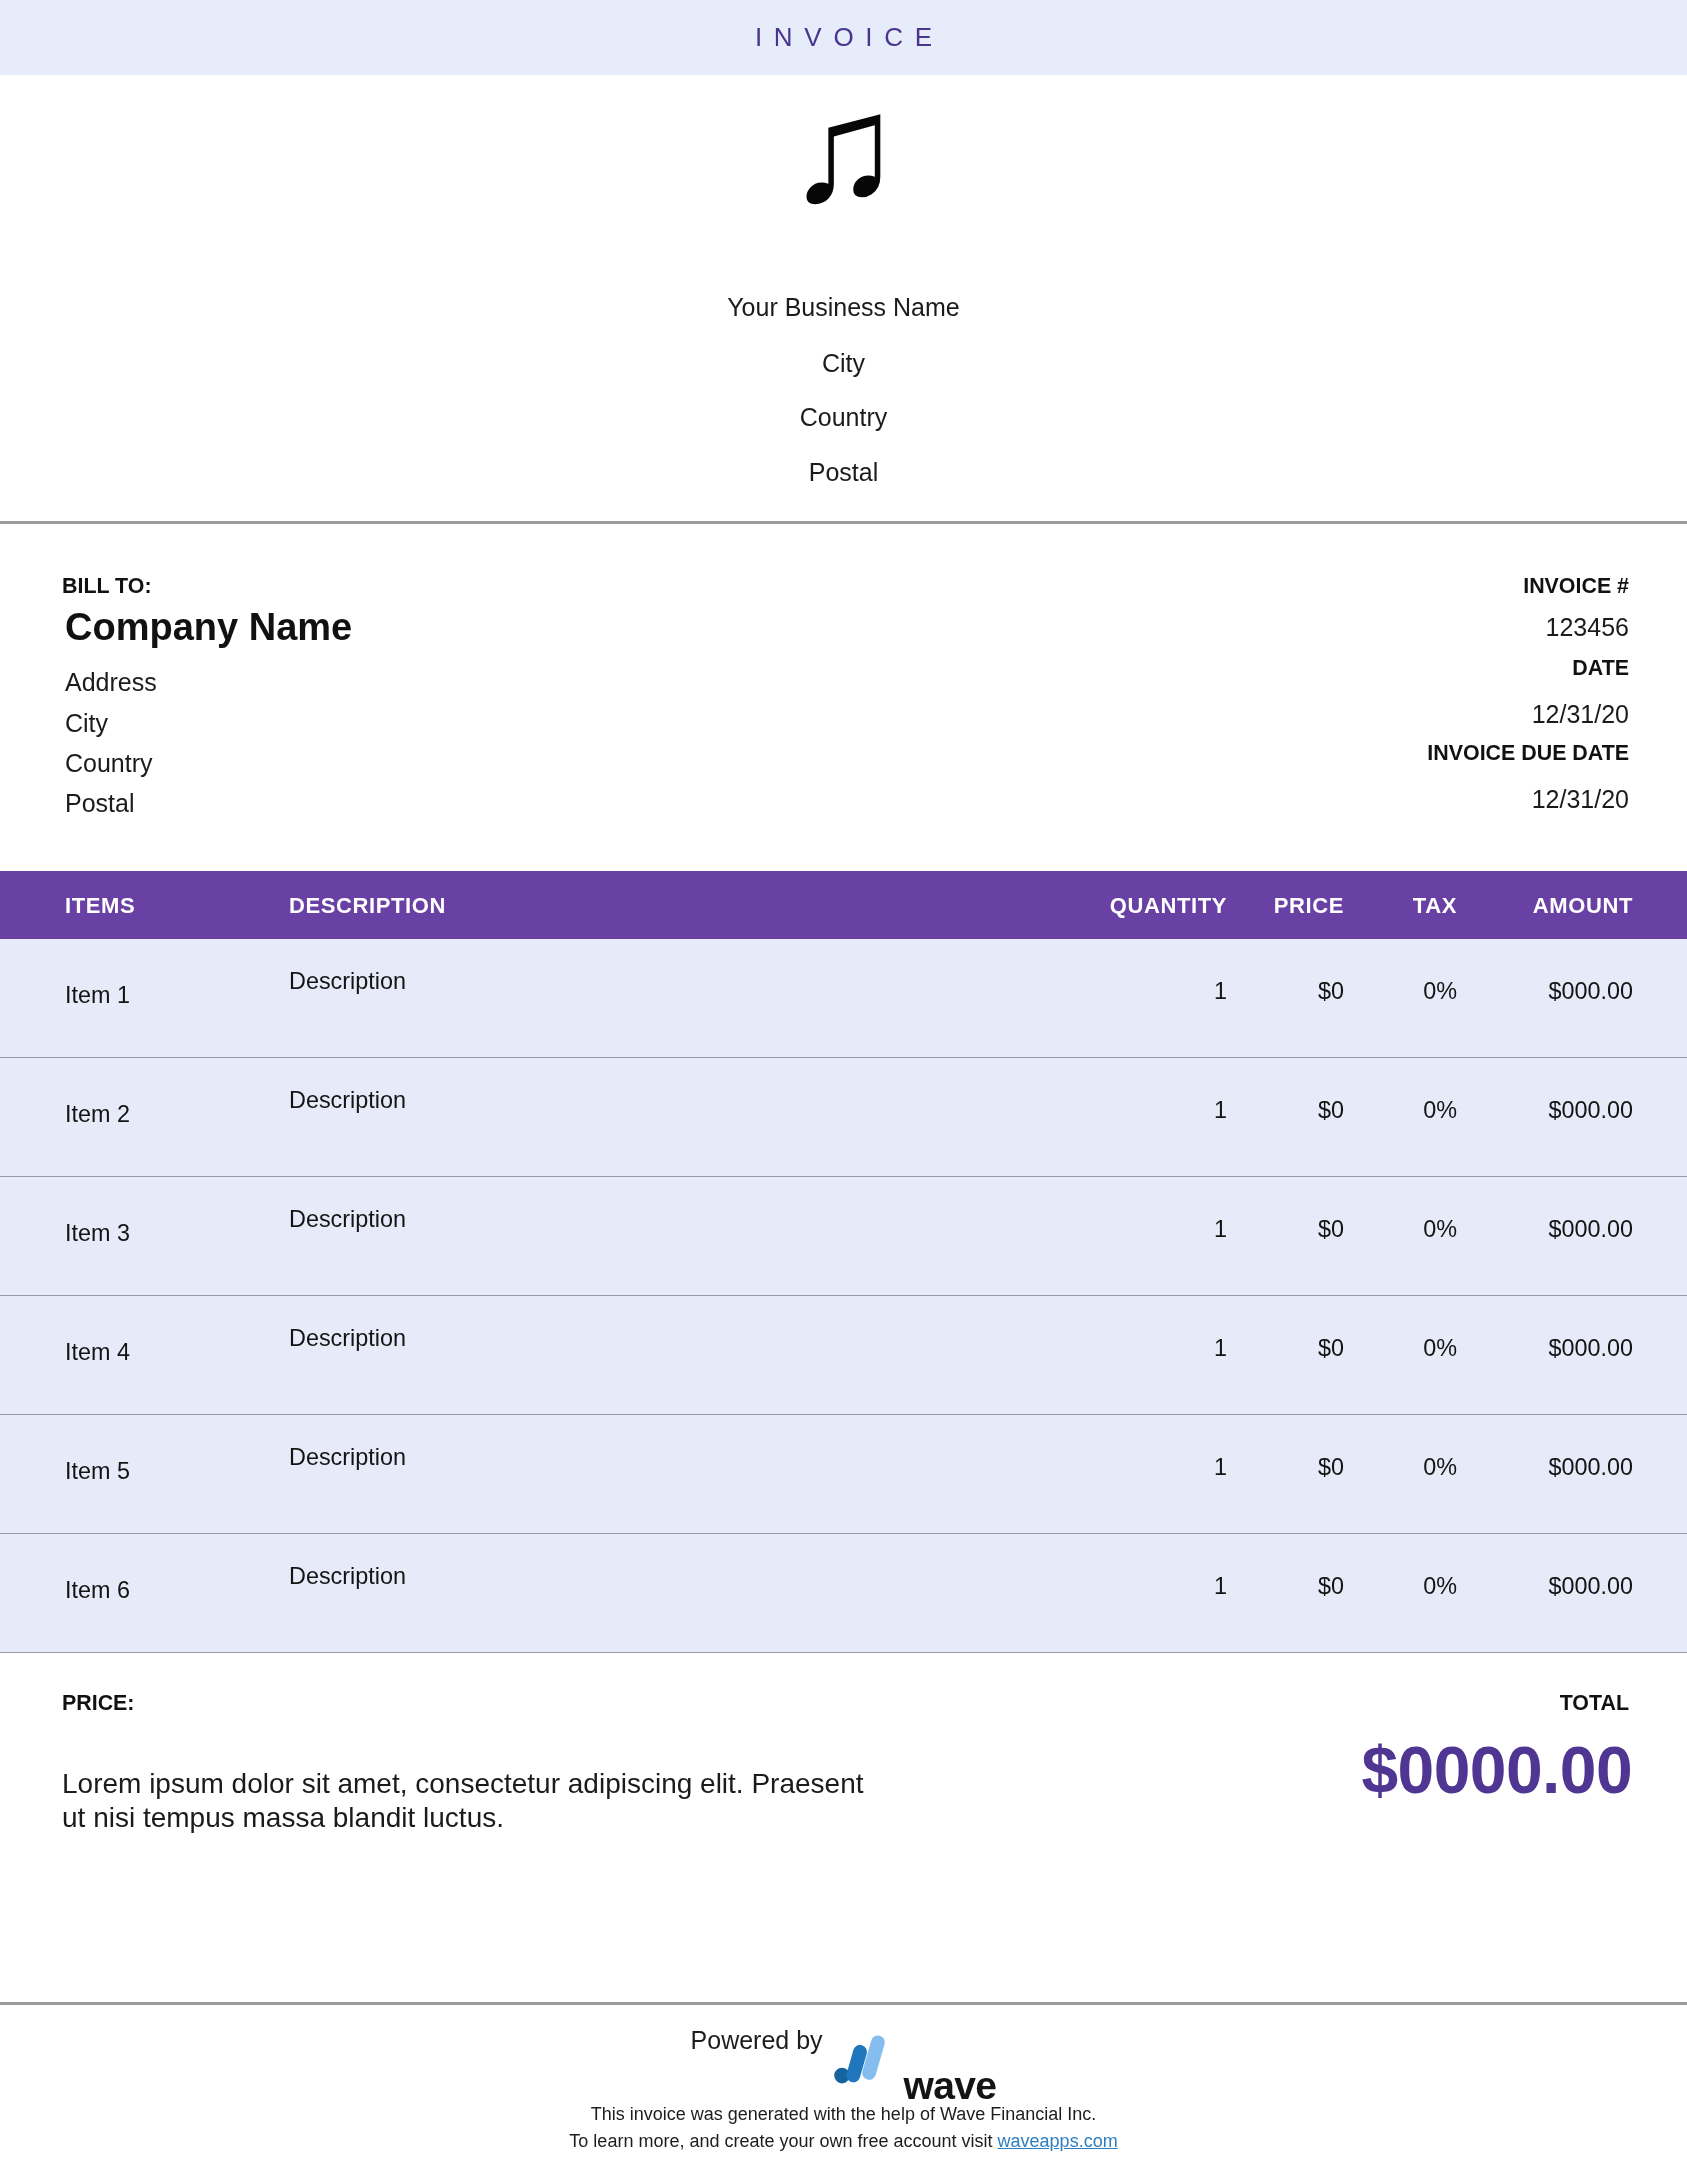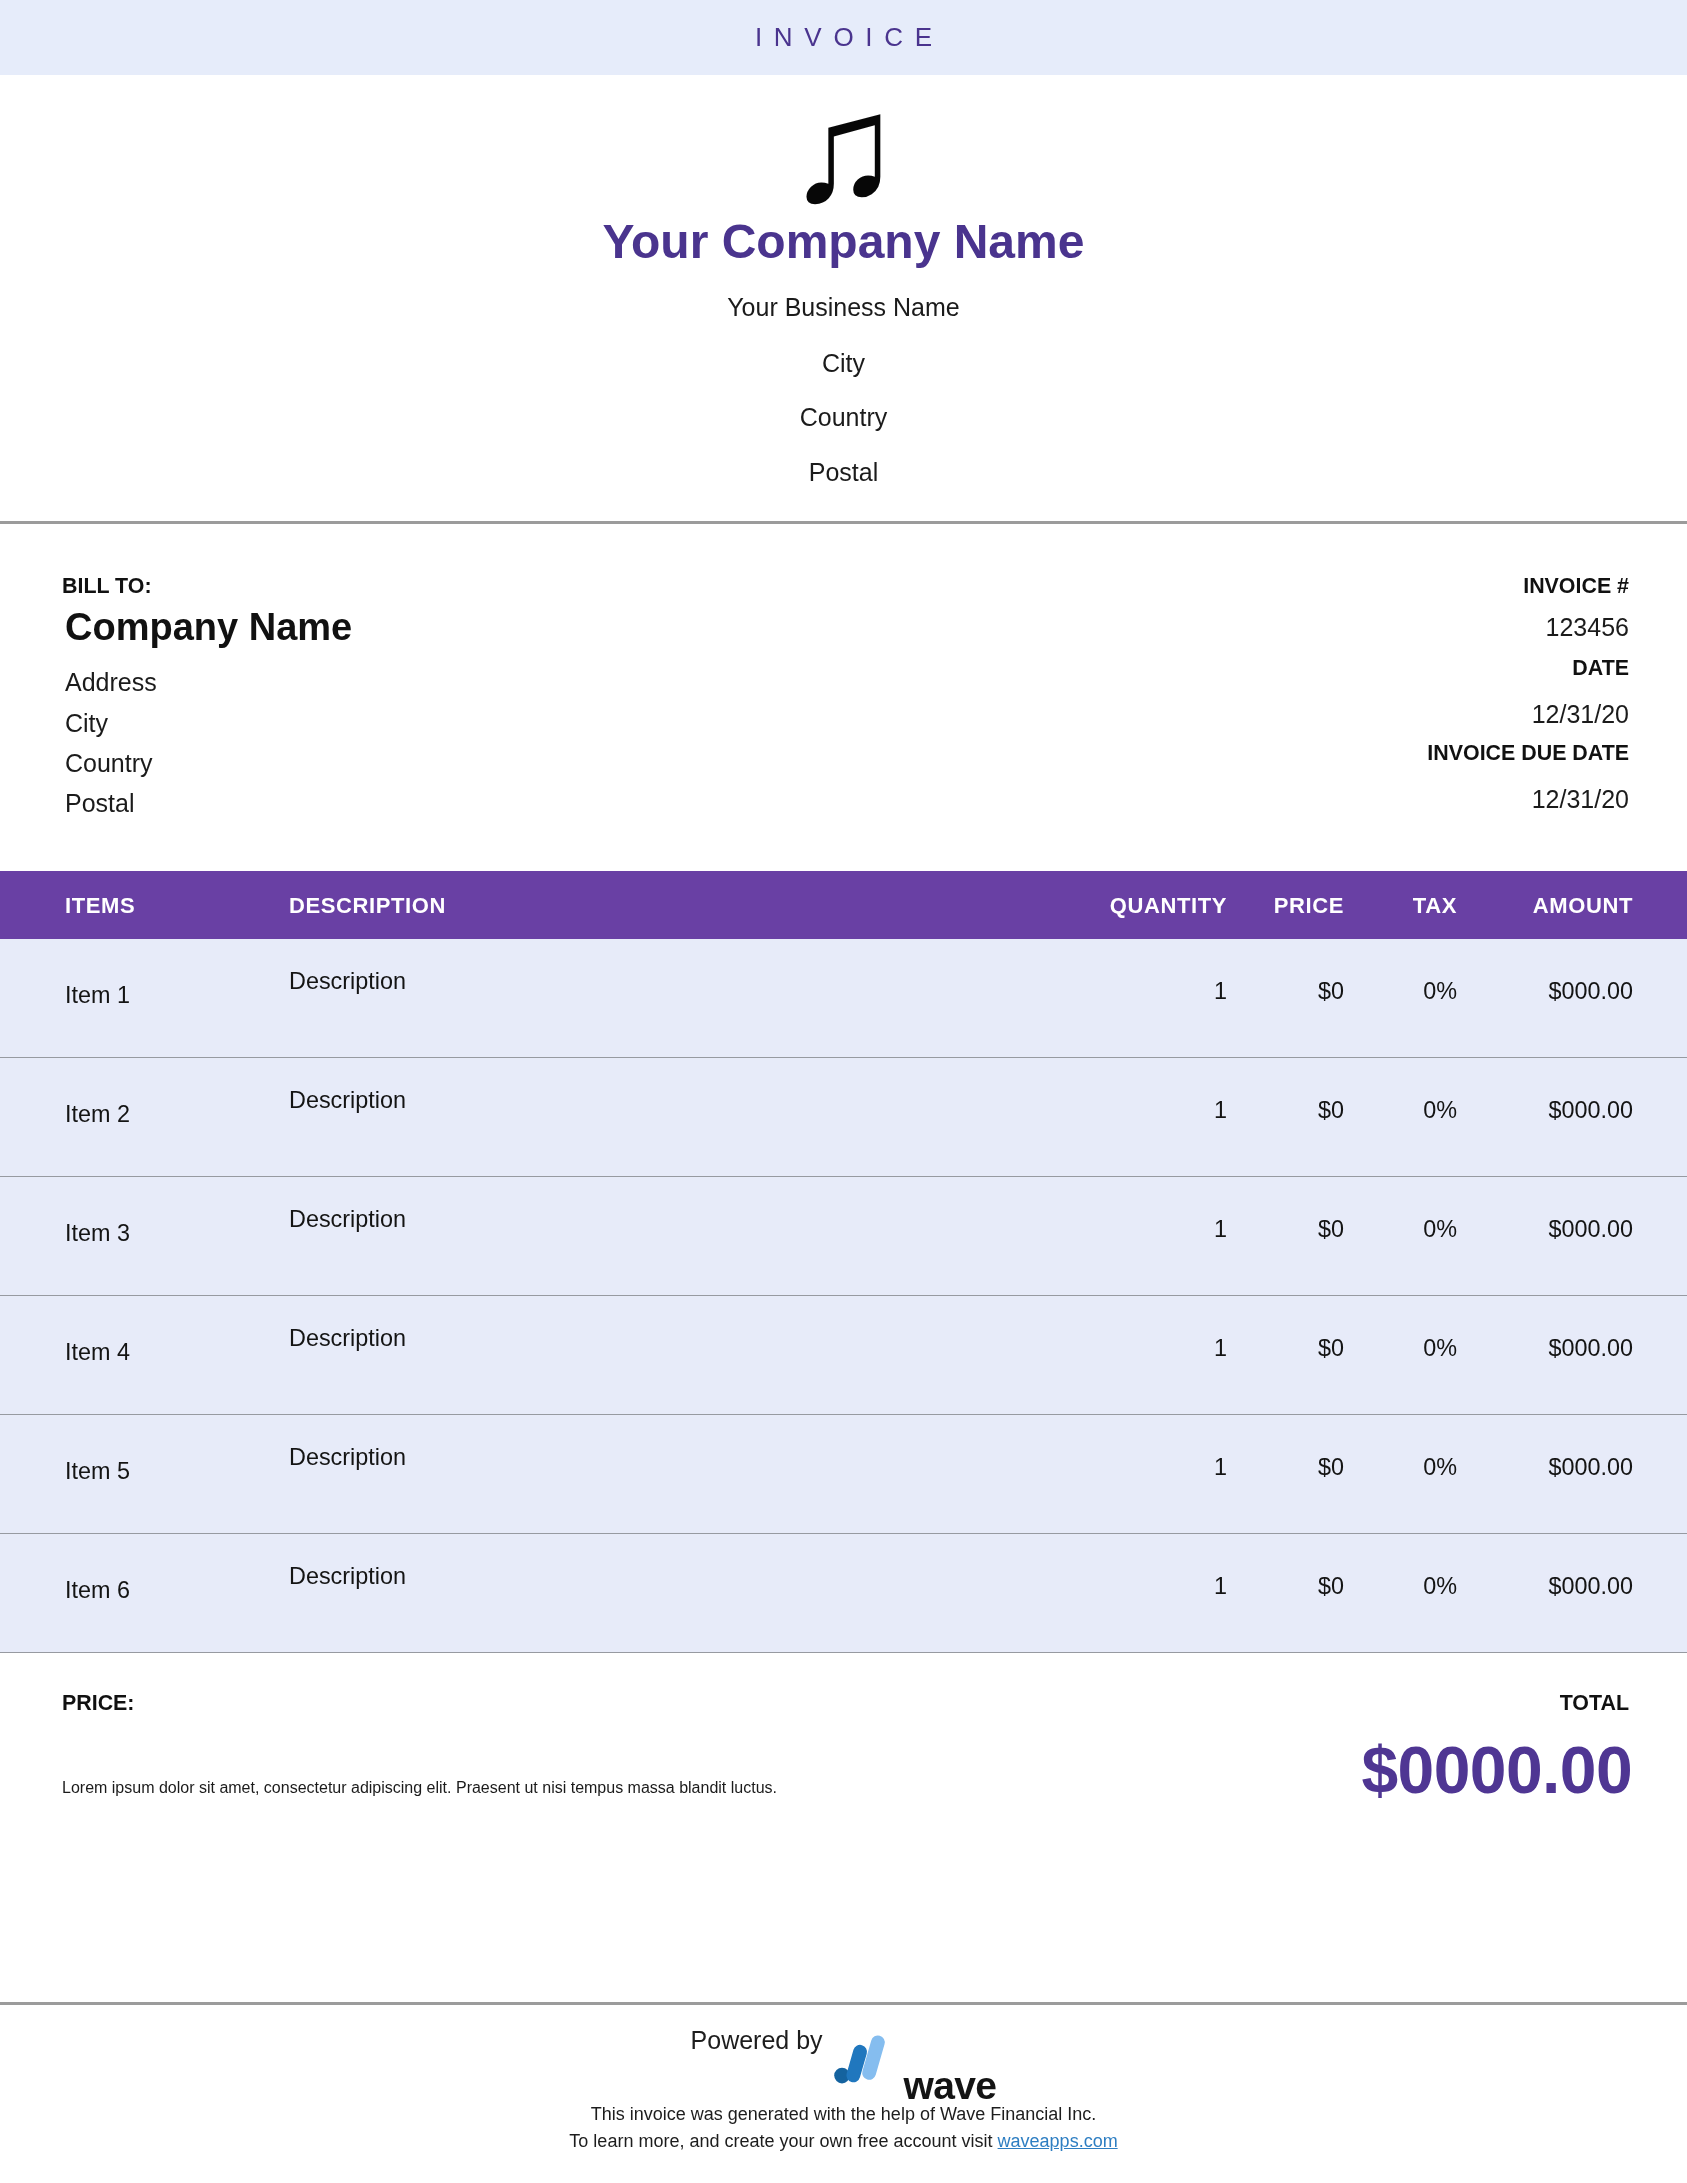--- a/index.html
+++ b/index.html
@@ -91,21 +91,21 @@
   .col-amount{left:1373px;width:260px;text-align:right;}
   .t-row .cell{position:absolute;}
   .t-row .col-item{top:43px;}
   .t-row .col-desc{top:28.6px;}
   .t-row .col-qty,.t-row .col-price,.t-row .col-tax,.t-row .col-amount{top:39px;}
   
   .notes-label{position:absolute;left:62px;top:1691px;font-size:21.4px;font-weight:bold;color:#111;}
   .total-label{position:absolute;right:58px;top:1691px;font-size:21.4px;font-weight:bold;color:#111;}
   .notes-text{
     position:absolute;left:62px;top:1767px;width:805px;
-    font-size:16px;line-height:42px;color:#1b1b1b;
+    font-size:28px;line-height:34px;color:#1b1b1b;
   }
   .total-amount{
     position:absolute;right:55px;top:1732px;
     font-size:66px;font-weight:bold;color:var(--total-purple);letter-spacing:-0.6px;
   }
   
   .powered-row{
     position:absolute;top:2026px;left:0;right:0;height:68px;
     display:flex;align-items:flex-start;justify-content:center;gap:10.4px;
   }
@@ -120,21 +120,20 @@
 </head>
 <body>
 
 <div class="page">
 
   <div class="banner">
     <div class="banner-title">INVOICE</div>
   </div>
 
   <div class="note-icon">♫</div>
-  <div class="company-title">Your Company Name</div>
   <div class="hdr-line hdr-biz">Your Business Name</div>
   <div class="hdr-line hdr-city">City</div>
   <div class="hdr-line hdr-country">Country</div>
   <div class="hdr-line hdr-postal">Postal</div>
 
   <div class="divider divider-top"></div>
 
   <div class="billto-label">BILL TO:</div>
   <div class="billto-company">Company Name</div>
   <div class="billto-line billto-address">Address</div>

